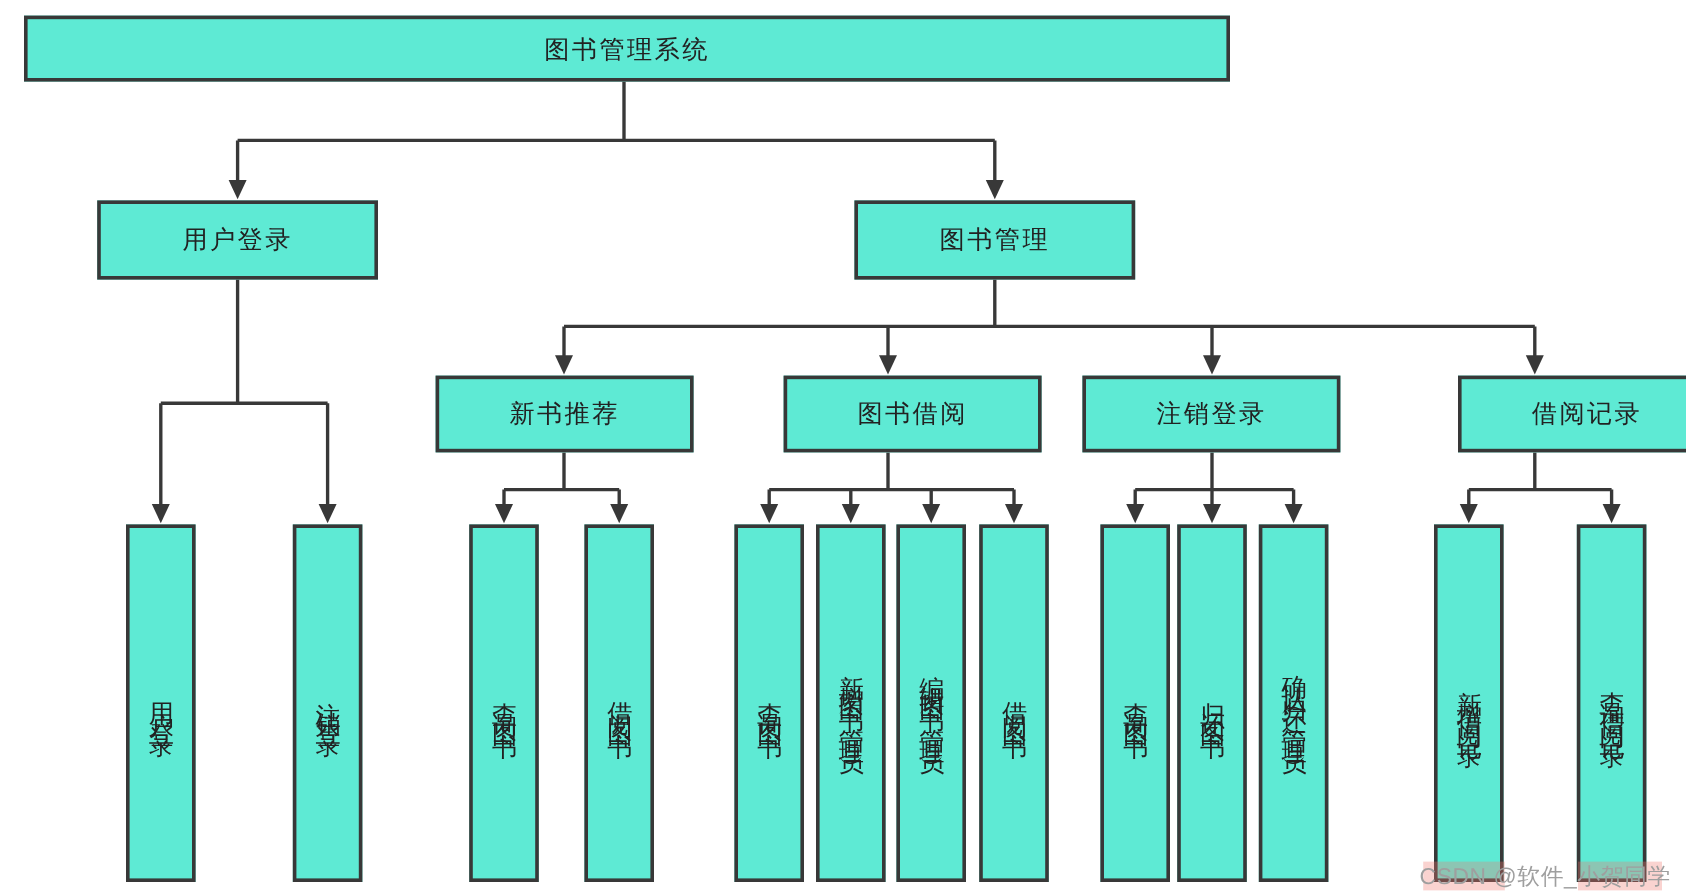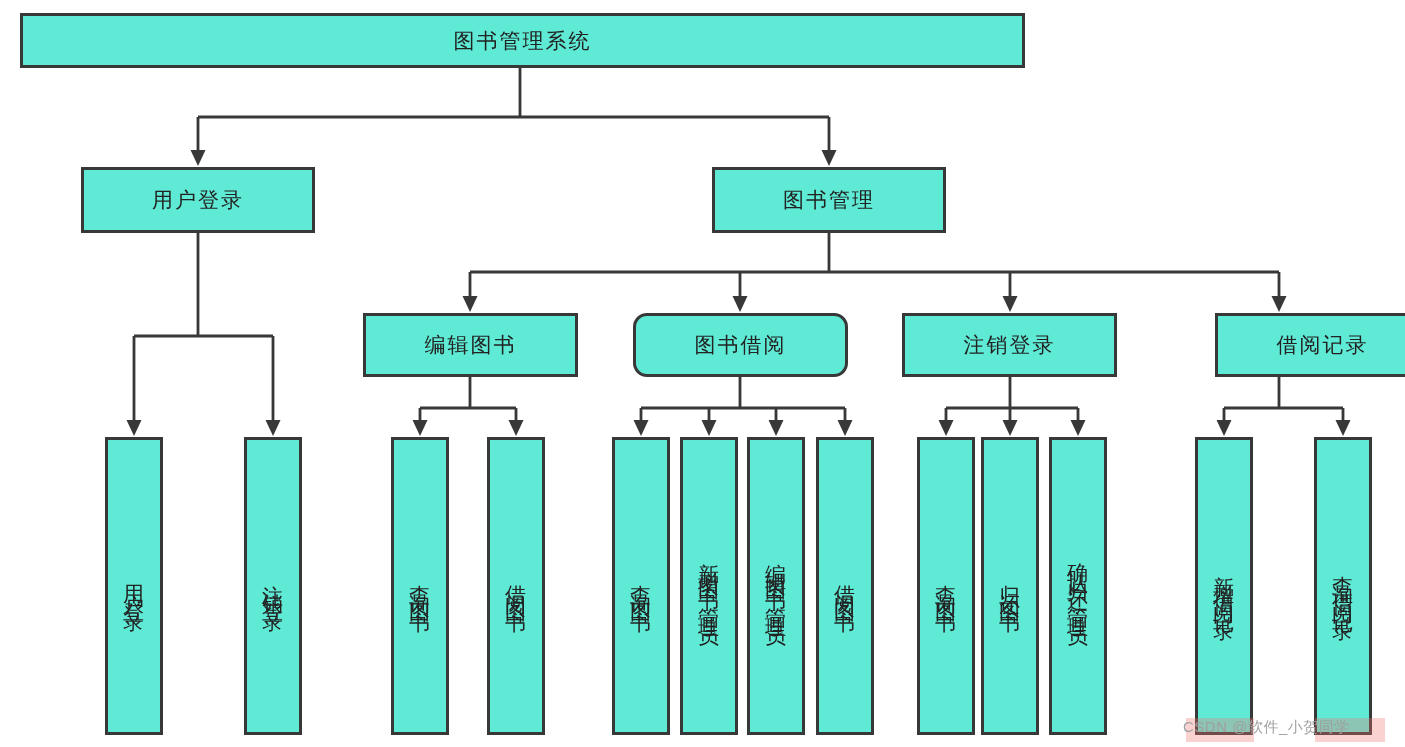--- a/index.html
+++ b/index.html
@@ -37,21 +37,21 @@
     white-space: normal;
     line-height: 1;
     text-align: center;
   }
   .node.root   { left: 20px;  top: 13px;  width: 1005px; height: 55px; }
   .node.lvl2   { top: 167px; height: 66px; width: 234px; }
   .n-user-login   { left: 81px; }
   .n-book-mgmt    { left: 712px; }
   .node.lvl3   { top: 313px; height: 64px; width: 215px; }
   .n-new-books    { left: 363px; }
-  .n-book-borrow  { left: 633px; border-radius: 14px; }
+  .n-book-borrow  { left: 653px; }
   .n-current      { left: 902px; }
   .n-records      { left: 1171px; margin-left: 44px; }
   .node.leaf   { top: 437px; height: 298px; width: 58px; }
   .l-login        { left: 105px; }
   .l-logout       { left: 244px; }
   .l-nb-query     { left: 391px; }
   .l-nb-borrow    { left: 487px; }
   .l-bb-query     { left: 612px; }
   .l-bb-add       { left: 680px; }
   .l-bb-edit      { left: 747px; }
@@ -59,21 +59,21 @@
   .l-cb-query     { left: 917px; }
   .l-cb-return    { left: 981px; }
   .l-cb-confirm   { left: 1049px; }
   .l-rec-add      { left: 1195px; }
   .l-rec-query    { left: 1314px; }
   .watermark {
     position: absolute;
     left: 1183px;
     top: 718px;
     z-index: 4;
-    font-size: 15px;
+    font-size: 19px;
     color: #9f9f9f;
     letter-spacing: 0.5px;
     white-space: nowrap;
   }
   .wm-highlight {
     position: absolute;
     z-index: 3;
     background: rgba(238, 118, 110, 0.32);
   }
   .wm-h1 { left: 1186px; top: 718px; width: 68px; height: 24px; }
@@ -115,21 +115,21 @@
       <polygon points="1216.5,420 1231.5,420 1224,436"></polygon>
       <polygon points="1335.5,420 1350.5,420 1343,436"></polygon>
     </g>
   </svg>
 
   <div class="node root">图书管理系统</div>
 
   <div class="node lvl2 n-user-login">用户登录</div>
   <div class="node lvl2 n-book-mgmt">图书管理</div>
 
-  <div class="node lvl3 n-new-books">编辑图书</div>
+  <div class="node lvl3 n-new-books">新书推荐</div>
   <div class="node lvl3 n-book-borrow">图书借阅</div>
   <div class="node lvl3 n-current">注销登录</div>
   <div class="node lvl3 n-records">借阅记录</div>
 
   <div class="node leaf l-login">用户登录</div>
   <div class="node leaf l-logout">注销登录</div>
 
   <div class="node leaf l-nb-query">查询图书</div>
   <div class="node leaf l-nb-borrow">借阅图书</div>
 

